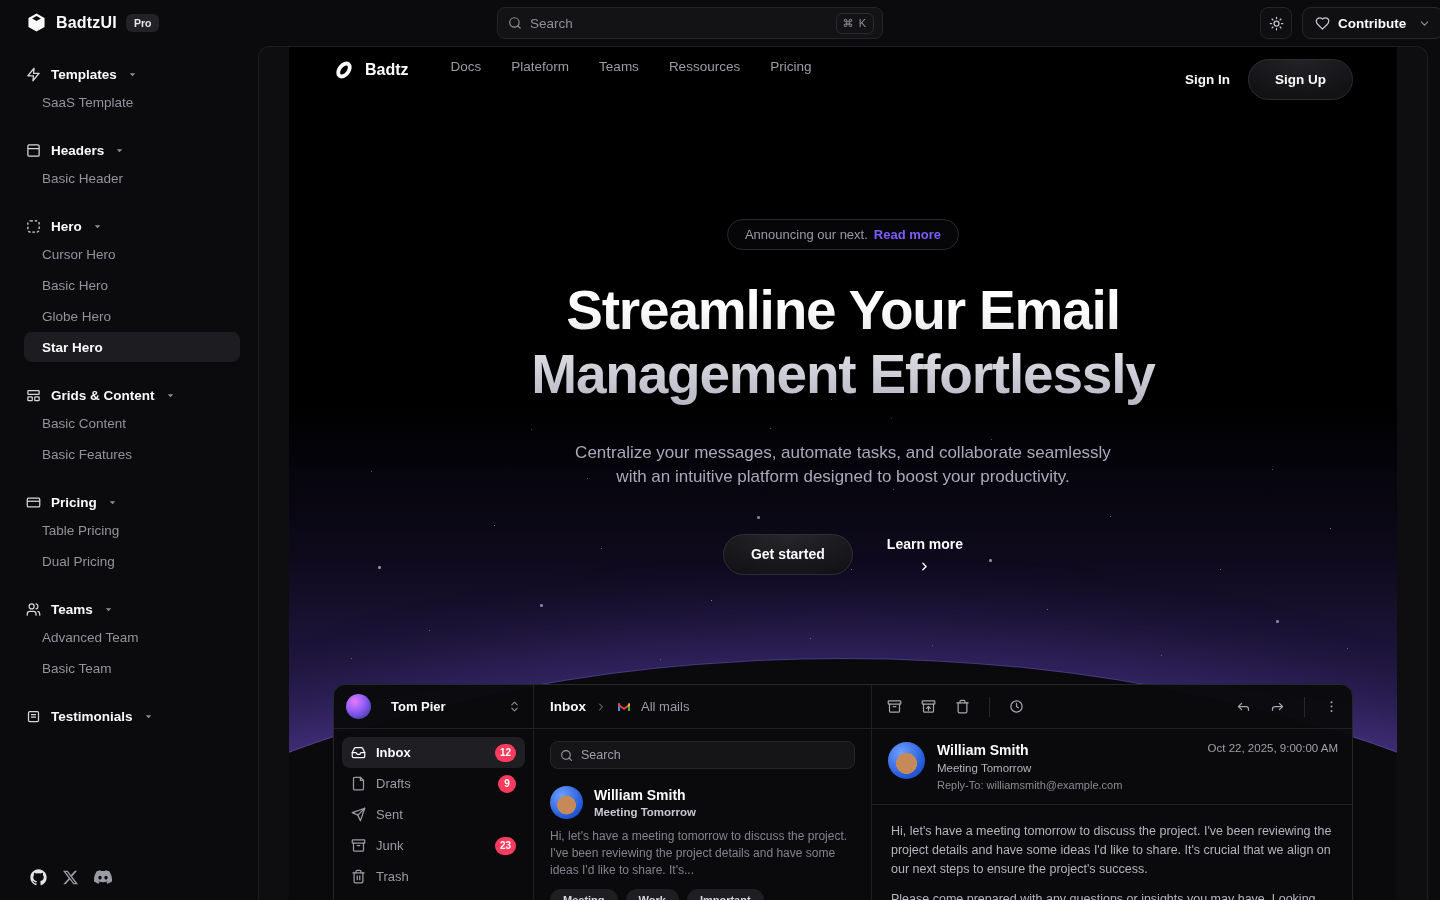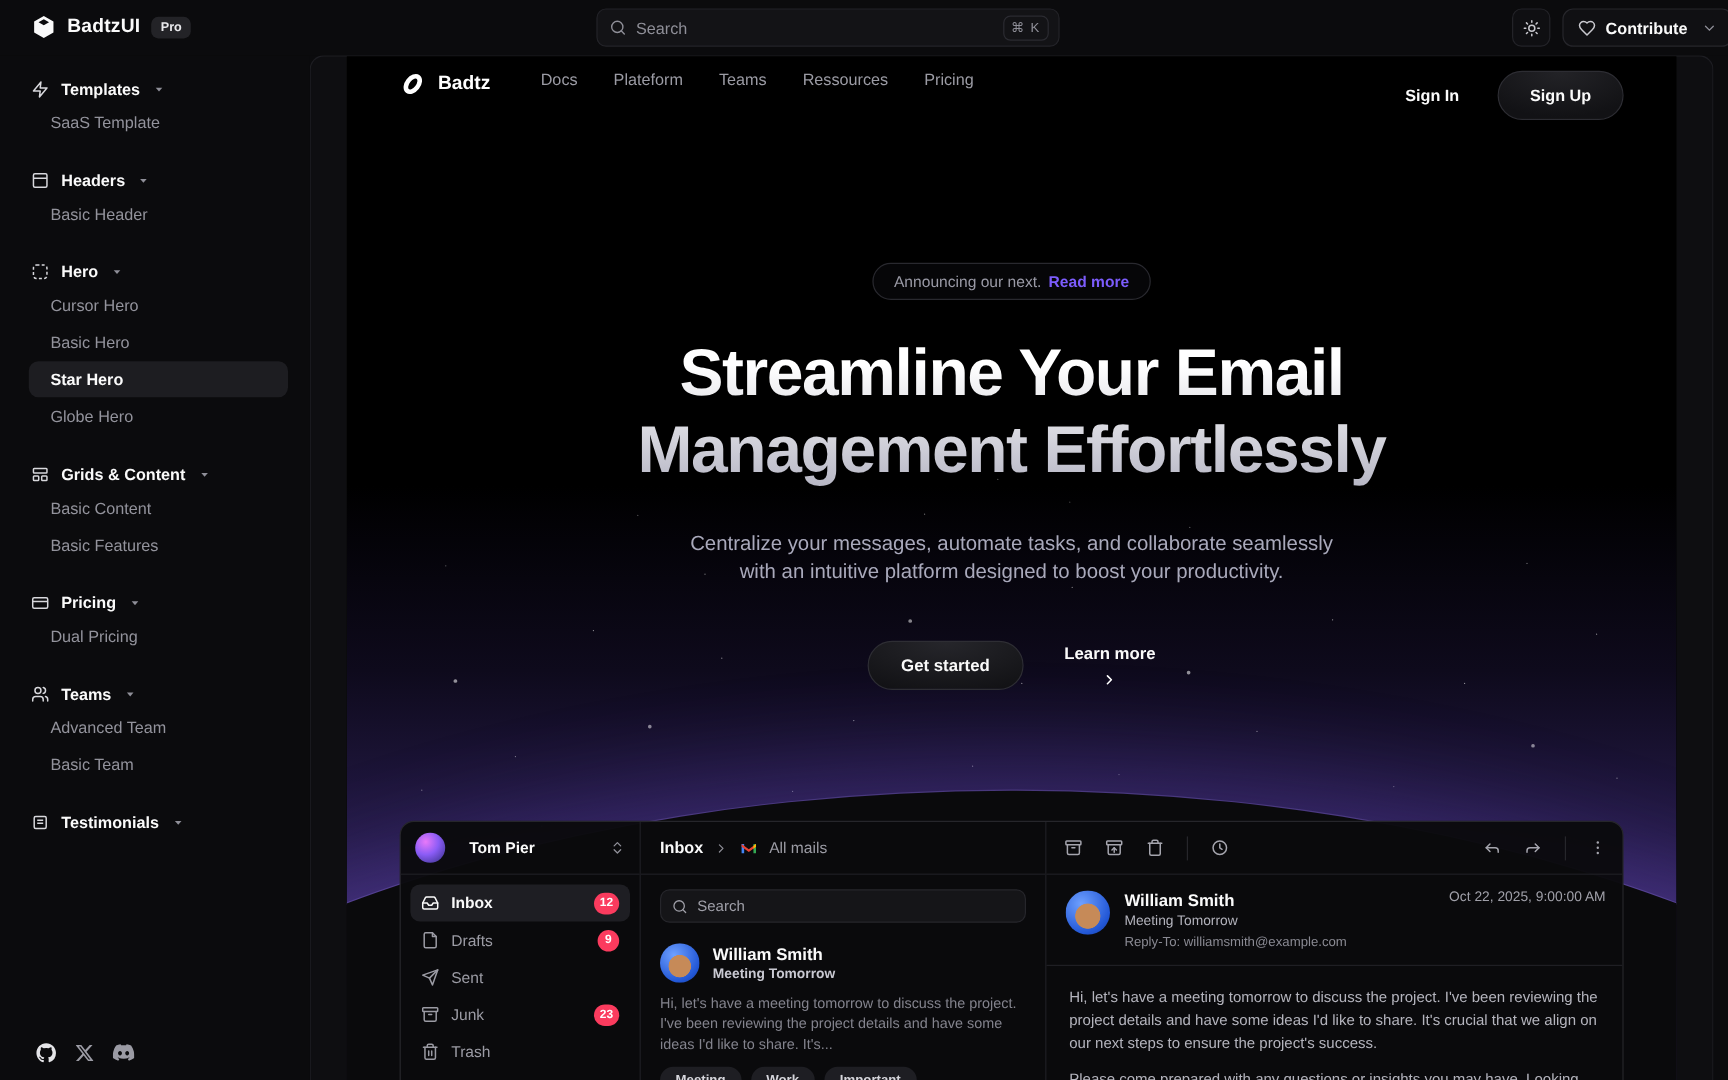--- a/index.html
+++ b/index.html
@@ -58,21 +58,21 @@
     242px 382px 0 0 rgba(255,255,255,.35),602px 371px 0 0 rgba(255,255,255,.3); }
   .planet { position:absolute; left:50%; top:612px; width:1900px; height:1000px; transform:translateX(-50%);
     background:#0a0a0c; border-radius:50%;
     box-shadow:0 -1px 0 rgba(168,140,255,.22), 0 -24px 80px rgba(110,80,210,.28); }
 
   
   .hero-nav { position:relative; width:1020px; margin:0 auto; height:48px; display:flex; align-items:flex-start; padding-top:12px; z-index:5; }
   .hero-brand { display:flex; align-items:center; gap:10px; color:#fff; font-size:16px; font-weight:700; }
   .hero-links { display:flex; gap:30px; margin-left:42px; }
   .hero-link { color:#9b9ba4; font-size:13.5px; cursor:pointer; }
-  .hero-nav-right { margin-left:auto; display:flex; align-items:center; gap:32px; }
+  .hero-nav-right { margin-left:auto; display:flex; align-items:center; gap:18px; }
   .signin { color:#fafafa; font-size:13.5px; font-weight:700; cursor:pointer; }
   .signup { background:radial-gradient(120% 160% at 50% 0%, #232327 0%, #121215 60%); border:1px solid #2d2d33;
     border-radius:999px; color:#fafafa; font-size:13.5px; font-weight:700; padding:12px 26px; cursor:pointer; }
 
   
   .hero-center { position:relative; z-index:5; text-align:center; }
   .announce { display:inline-flex; align-items:center; gap:6px; margin-top:124px; border:1px solid #29292f;
     border-radius:999px; padding:7px 17px; font-size:13px; color:#9a9aa6; background:rgba(12,12,16,.5); cursor:pointer; }
   .announce .read-more { font-weight:600; }
   .headline { margin-top:28px; font-size:55px; line-height:1.17; font-weight:600; letter-spacing:-1.2px;
@@ -242,25 +242,25 @@
             <path d="m6 9 6 7 6-7z"></path>
           </svg>
         </span>
     </div>
     <div class="side-item">
         <span>Cursor Hero</span>
       </div>
     <div class="side-item">
         <span>Basic Hero</span>
       </div>
+    <div class="side-item">
+        <span>Globe Hero</span>
+      </div>
     <div class="side-item active">
         <span>Star Hero</span>
-      </div>
-    <div class="side-item">
-        <span>Globe Hero</span>
       </div>
   </div>
 
   <div class="side-section">
     <div class="side-head">
       <span class="s-icon">
           <svg width="15" height="15" viewBox="0 0 24 24" fill="none" stroke="currentColor" stroke-width="2">
             <rect x="3" y="4" width="18" height="6" rx="1"></rect>
             <rect x="3" y="14" width="7" height="6" rx="1"></rect>
             <rect x="14" y="14" width="7" height="6" rx="1"></rect>
@@ -289,20 +289,23 @@
             <path d="M2 10h20"></path>
           </svg>
         </span>
       <span>Pricing</span>
       <span class="chev">
           <svg width="11" height="11" viewBox="0 0 24 24" fill="currentColor">
             <path d="m6 9 6 7 6-7z"></path>
           </svg>
         </span>
     </div>
+    <div class="side-item">
+        <span>Table Pricing</span>
+      </div>
     <div class="side-item">
         <span>Dual Pricing</span>
       </div>
   </div>
 
   <div class="side-section">
     <div class="side-head">
       <span class="s-icon">
           <svg width="15" height="15" viewBox="0 0 24 24" fill="none" stroke="currentColor" stroke-width="2" stroke-linecap="round" stroke-linejoin="round">
             <circle cx="9" cy="7" r="4"></circle>

